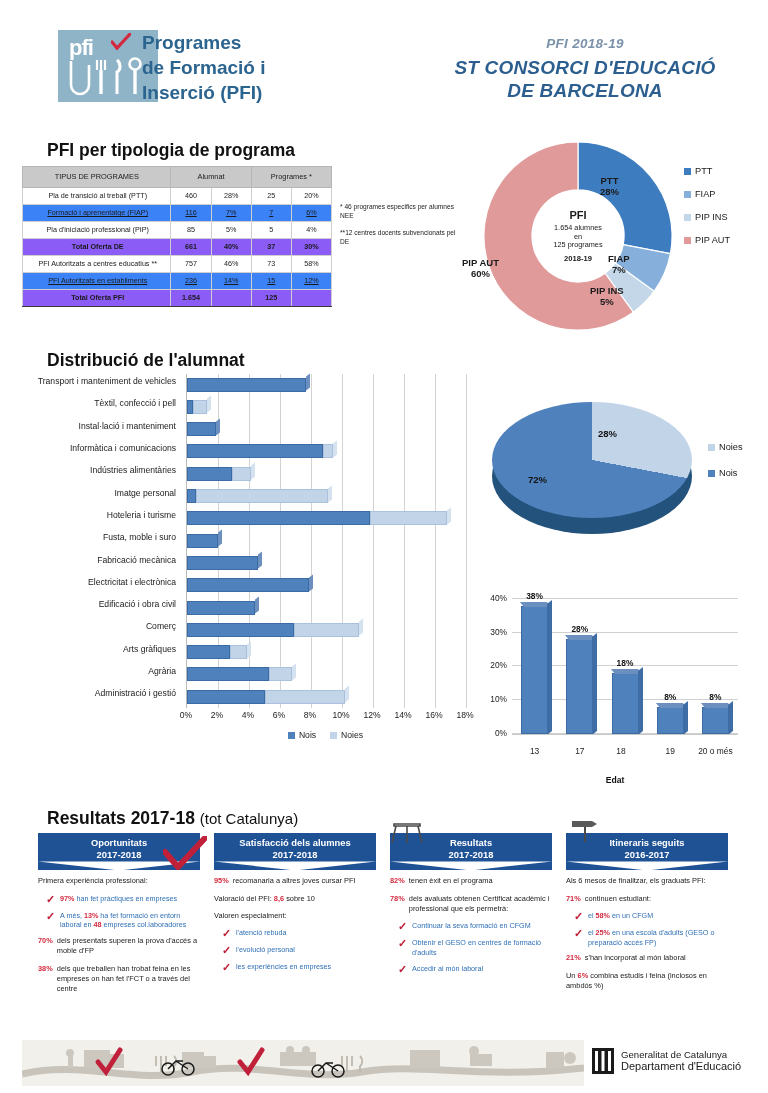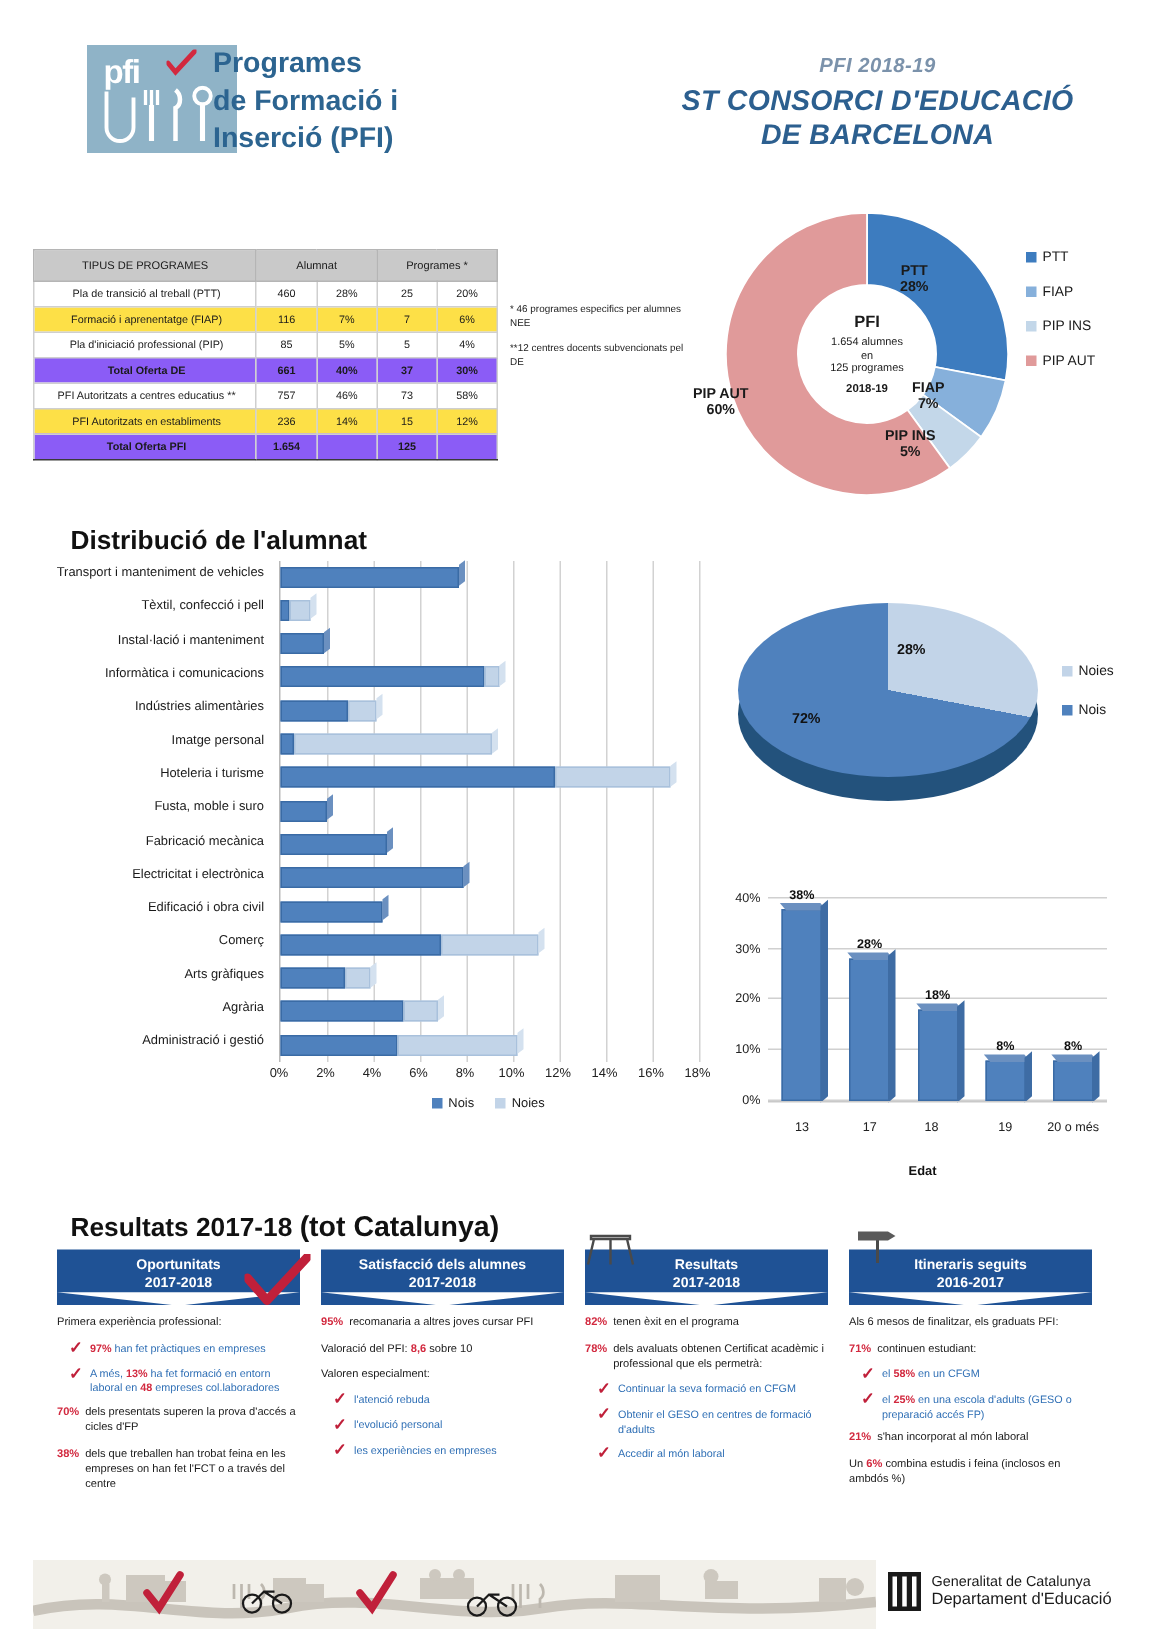--- a/index.html
+++ b/index.html
@@ -42,36 +42,36 @@
   .hr-main {
     margin-top:5px; font-size:19px; font-weight:bold; font-style:italic;
     color:#2c5f8f; line-height:1.22; letter-spacing:0.2px;
   }
 
   
   .sec-title { position:absolute; font-size:17.5px; font-weight:bold; color:#111; }
   #title-tipologia { left:47px; top:140px; }
   #title-distribucio { left:47px; top:350px; }
   #title-resultats { left:47px; top:808px; font-size:17.5px; }
-  #title-resultats .sub { font-size:19px; font-weight:bold; }
+  #title-resultats .sub { font-size:15px; font-weight:normal; }
 
   
   .tbl { position:absolute; left:22px; top:166px; width:310px; border-collapse:collapse; }
   .tbl td, .tbl th {
     border:1px solid #cfcfcf; font-size:7.2px; padding:4px 3px;
     color:#1a1a1a; font-weight:normal; line-height:1.1;
   }
   .tbl thead th {
     background:#c9c9c9; text-align:center; font-size:7.4px; font-weight:normal;
     padding:6px 2px; border-color:#b5b5b5;
   }
   .tbl td.lbl { text-align:center; padding-left:5px; width:148px; }
   .tbl td.num { text-align:center; width:40px; }
   .tbl td.pct { text-align:center; width:40px; }
-  .tbl tr.alt td { background:#fde047; }
+  .tbl tr.alt td { background:#3b82f6;text-decoration:underline; }
   .tbl tr.total td { font-weight:bold; text-align:center; background:#8b5cf6; }
   .tbl tr.total td.lbl { text-align:center; }
   .tbl tr.topline td { border-top:1.6px solid #3a3a3a; }
   .tbl tr.botline td { border-bottom:1.6px solid #3a3a3a; }
 
   .tbl-notes { position:absolute; left:340px; top:203px; width:118px; font-size:6.6px; color:#222; line-height:1.35; }
   .tbl-notes p { margin:0 0 8px 0; }
 
   
   .donut-wrap { position:absolute; left:452px; top:136px; width:310px; height:200px; }
@@ -232,20 +232,21 @@
     </div>
     <div class="header-right">
       <div class="hr-sub">PFI 2018-19</div>
       <div class="hr-main">
         <div>ST CONSORCI D'EDUCACIÓ</div>
         <div>DE BARCELONA</div>
       </div>
     </div>
   </div>
 
+  <div class="sec-title" id="title-tipologia">PFI per tipologia de programa</div>
   <div class="sec-title" id="title-distribucio">Distribució de l'alumnat</div>
   <div class="sec-title" id="title-resultats">
     <span>Resultats 2017-18</span>
     <span class="sub">(tot Catalunya)</span>
   </div>
 
   <table class="tbl" id="prog-table">
     <thead>
         <tr>
           <th colspan="1">TIPUS DE PROGRAMES</th>
@@ -564,21 +565,21 @@
           <div class="pb-check">
             <span class="chk">✓</span>
             <span class="ctx"><span class="hl">97%</span> han fet pràctiques en empreses</span>
           </div>
           <div class="pb-check">
             <span class="chk">✓</span>
             <span class="ctx">A més, <span class="hl">13%</span> ha fet formació en entorn laboral en <span class="hl">48</span> empreses col.laboradores</span>
           </div>
           <div class="pb-line">
             <span class="pb-key">70%</span>
-            <span class="pb-txt">dels presentats superen la prova d'accés a cicles d'FP</span>
+            <span class="pb-txt">dels presentats superen la prova d'accés a moble d'FP</span>
           </div>
           <div class="pb-line">
             <span class="pb-key">38%</span>
             <span class="pb-txt">dels que treballen han trobat feina en les empreses on han fet l'FCT o a través del centre</span>
           </div>
         </div>
       </div>
       <div class="panel" id="panel-1">
         <div class="panel-hd">
           <div>Satisfacció dels alumnes</div>

